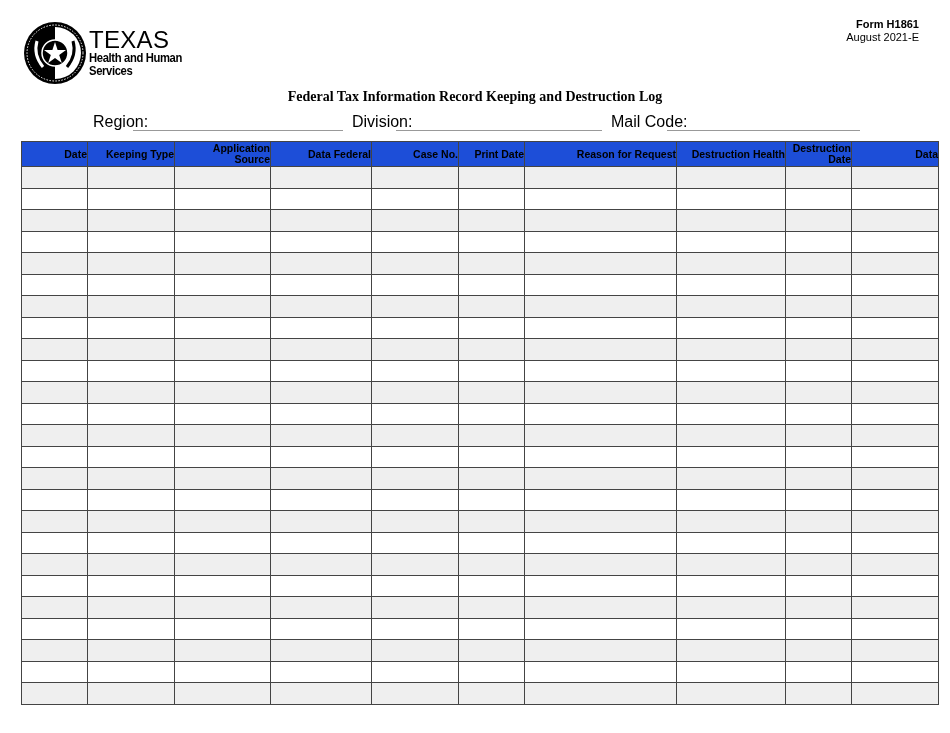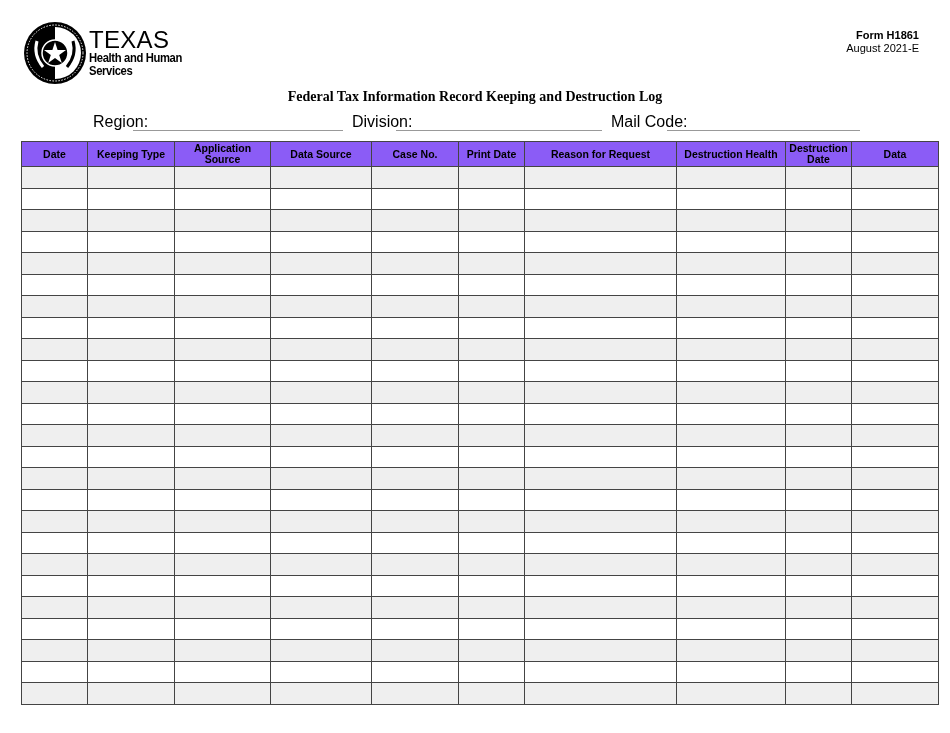--- a/index.html
+++ b/index.html
@@ -1,28 +1,28 @@
 <!DOCTYPE html>
 <html><head>
 <meta charset="utf-8">
 <style>
   html, body { margin: 0; padding: 0; background: #ffffff; }
   body { width: 950px; height: 733px; position: relative; overflow: hidden; font-family: "Liberation Sans", sans-serif; color: #000; }
   .logo { position: absolute; left: 23px; top: 21px; width: 64px; height: 64px; }
   .brand { position: absolute; left: 89px; top: 28px; }
   .brand-main { font-family: Liberation Sans, sans-serif; font-size: 24px; line-height: 24px; letter-spacing: 0.3px; }
   .brand-sub { font-family: "Liberation Sans", sans-serif; font-size: 12.5px; line-height: 13px; font-weight: bold; letter-spacing: -0.4px; transform: scaleX(0.9); transform-origin: left; }
-  .form-id { position: absolute; right: 31px; top: 29px; text-align: right; font-size: 11px; line-height: 13px; }
+  .form-id { position: absolute; right: 31px; top: 18px; text-align: right; font-size: 11px; line-height: 13px; }
   .form-id .num { font-weight: bold; }
   .title { position: absolute; left: 0; width: 950px; top: 89px; text-align: center; font-weight: bold; font-size: 14px; font-family: Liberation Serif, serif; }
   .field-label { position: absolute; top: 113px; font-size: 16px; }
   .field-line { position: absolute; top: 130px; height: 0; border-bottom: 1.5px solid #999; }
   table.log { position: absolute; left: 21px; top: 141px; border-collapse: collapse; table-layout: fixed; }
   table.log th, table.log td { border: 1.2px solid #444; padding: 0; }
-  table.log th { background: #8b5cf6; font-size: 10.5px; font-weight: bold; height: 24px; line-height: 11px; text-align: center; }
+  table.log th { background: #1d4ed8; font-size: 10.5px; font-weight: bold; height: 24px; line-height: 11px; text-align: right; }
   table.log td { height: 20.5px; }
   table.log tr.shade td { background: #efefef; }
   table.log tr.plain td { background: #ffffff; }
 </style>
 </head>
 <body>
 
 <svg class="logo" viewBox="0 0 64 64">
   <circle cx="32" cy="32" r="31" fill="#000"></circle>
   <circle cx="32" cy="32" r="28" fill="none" stroke="#fff" stroke-width="1" stroke-dasharray="1.5 1.5"></circle>
@@ -59,21 +59,21 @@
 <span class="field-label" style="left:611px;text-align:right;">Mail Code:</span>
 <div class="field-line" style="left:667px;width:193px;"></div>
 
 <table class="log">
   <colgroup id="cols"></colgroup>
   <thead>
     <tr>
       <th style="width:65px">Date</th>
       <th style="width:86px">Keeping Type</th>
       <th style="width:95px">Application Source</th>
-      <th style="width:100px">Data Source</th>
+      <th style="width:100px">Data Federal</th>
       <th style="width:86px">Case No.</th>
       <th style="width:65px">Print Date</th>
       <th style="width:151px">Reason for Request</th>
       <th style="width:108px">Destruction Health</th>
       <th style="width:65px">Destruction Date</th>
       <th style="width:86px">Data</th>
     </tr>
   </thead>
   <tbody id="log-body">
       <tr class="shade">

